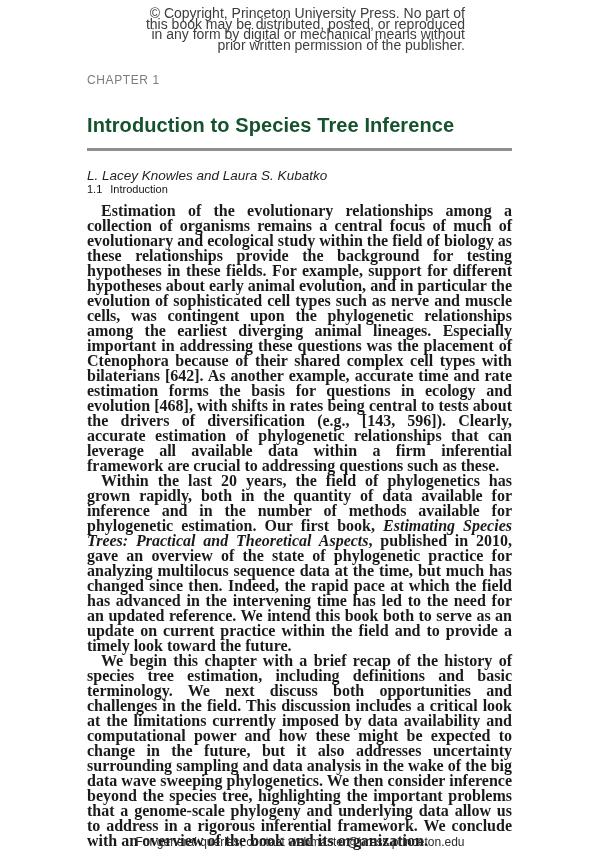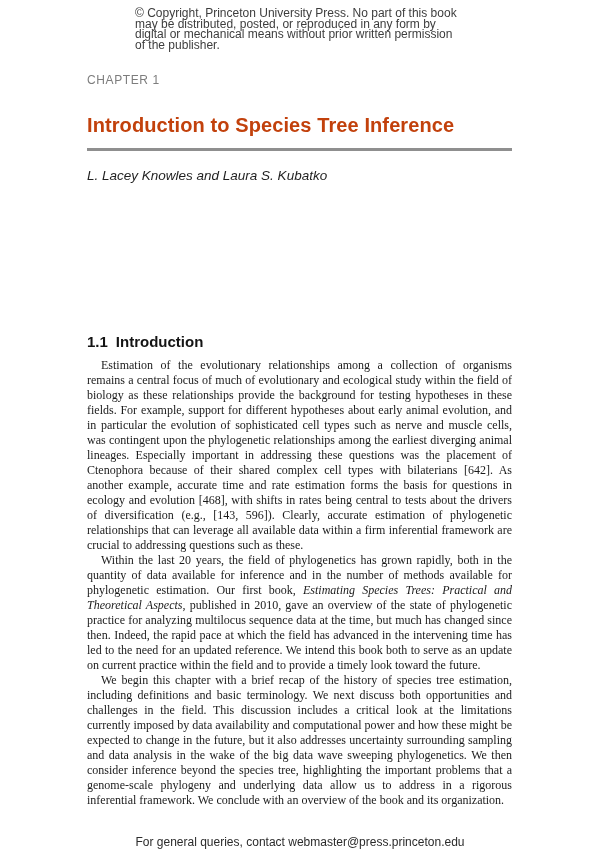--- a/index.html
+++ b/index.html
@@ -10,79 +10,79 @@
   .page {
     position: relative;
     width: 600px;
     height: 857px;
     background: #ffffff;
     overflow: hidden;
   }
   .copyright {
     margin: 8px auto 0;
     width: 330px;
-    text-align: left;
+    text-align: right;
     font-family: "Liberation Sans", sans-serif;
-    font-size: 12px;
+    font-size: 14px;
     line-height: 10.5px;
     color: #3d3d3d;
   }
   .content {
     width: 425px;
     margin-left: 87px;
   }
   .chapter-label {
     margin-top: 23px;
     font-family: "Liberation Sans", sans-serif;
     font-size: 12px;
     letter-spacing: 0.6px;
     color: #7d7d7d;
   }
   .title {
     margin: 27px 0 0 0;
     font-family: "Liberation Sans", sans-serif;
     font-size: 20px;
     font-weight: bold;
     letter-spacing: 0.1px;
-    color: #c2410c;
+    color: #14532d;
   }
   .rule {
     margin-top: 11px;
     height: 3px;
     background: #8f8f8f;
   }
   .authors {
     margin-top: 17px;
     font-family: "Liberation Sans", sans-serif;
     font-style: italic;
     font-size: 13.5px;
     color: #1f1f1f;
   }
   .section-heading {
-    margin-top: 150px;
     font-family: "Liberation Sans", sans-serif;
-    font-weight: bold;
-    font-size: 15px;
+    font-weight: normal;
+    font-size: 11px;
     color: #141414;
   }
   .section-heading .num {
     display: inline-block;
     margin-right: 8px;
   }
   .body-text {
     margin-top: 8px;
   }
   .body-para {
     margin: 0;
     font-family: "Liberation Serif", serif;
-    font-size: 12px;
+    font-size: 16px;
     line-height: 15px;
     text-align: justify;
     text-indent: 14px;
     color: #1a1a1a;
+    font-weight: bold;
   }
   .footer {
     position: absolute;
     left: 0;
     right: 0;
     bottom: 8px;
     text-align: center;
     font-family: Liberation Sans, sans-serif;
     font-size: 12px;
     color: #2b2b2b;

